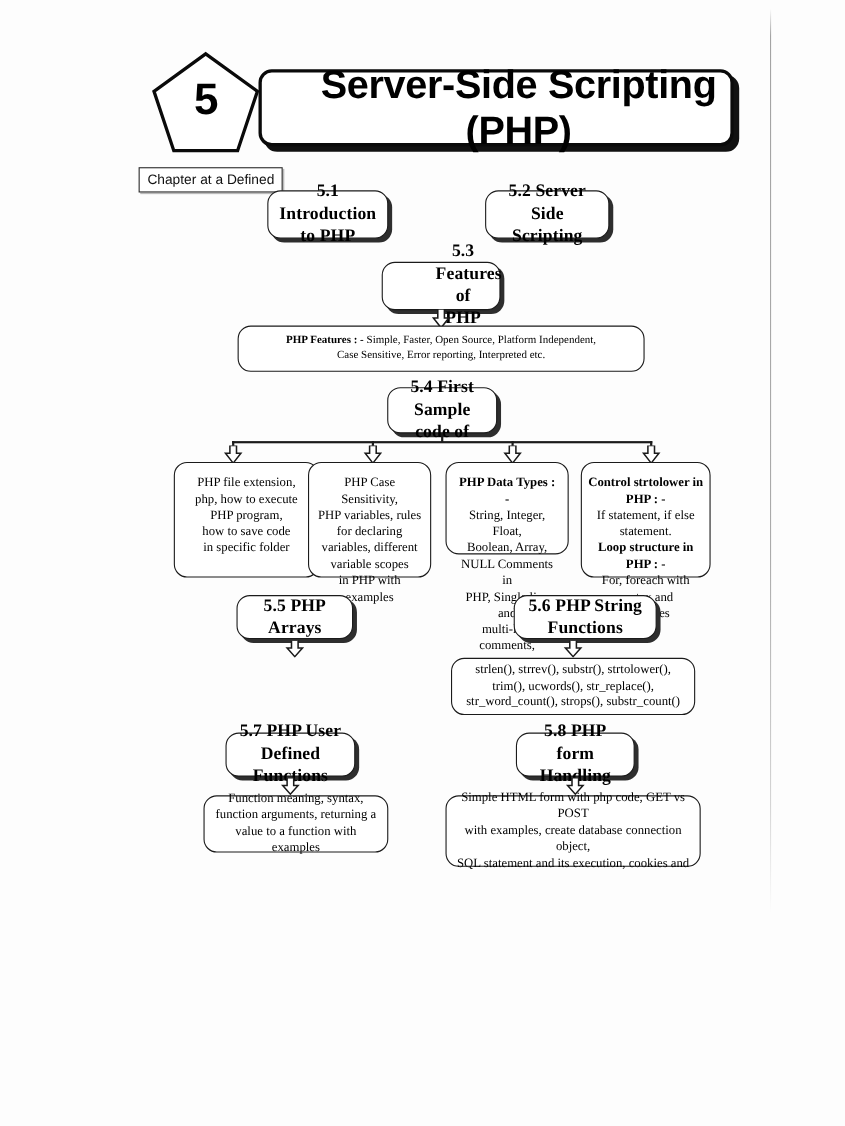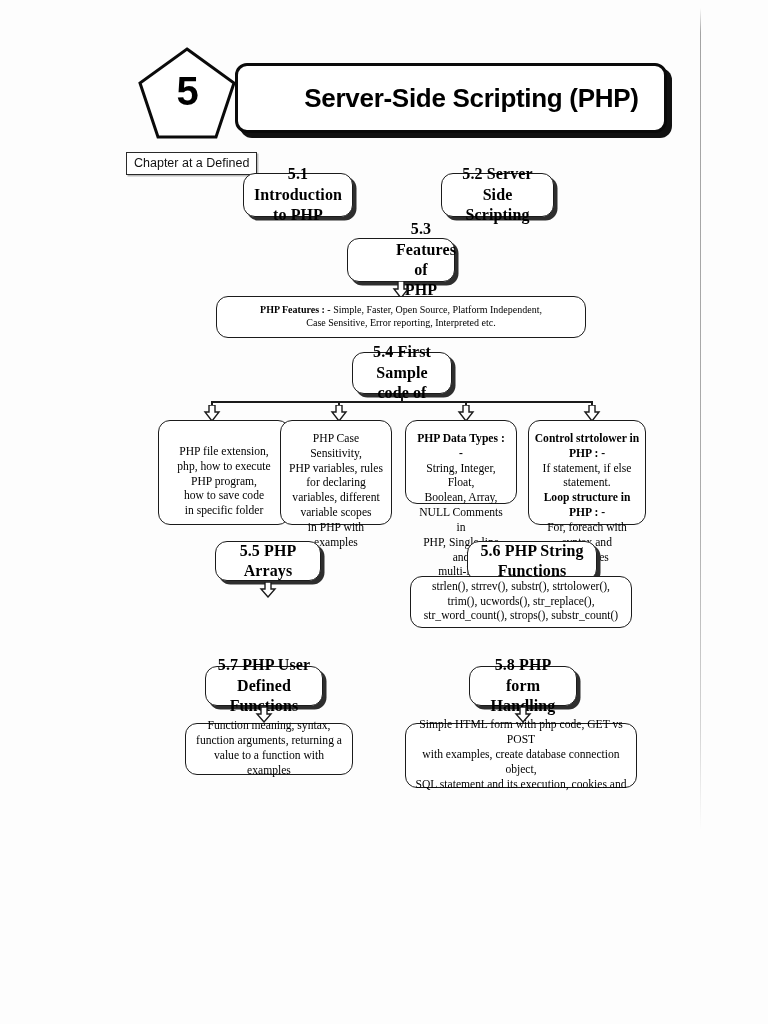--- a/index.html
+++ b/index.html
@@ -36,21 +36,21 @@
     border-radius:12px;
     background:#fff;
     box-shadow:5px 5px 0 0 #111;
     box-sizing:border-box;
   }
   .banner-title{
     position:absolute;left:0;right:0;top:50%;transform:translateY(-50%);
     text-align:center;
     font-family:"Liberation Sans", sans-serif;
     font-weight:bold;
-    font-size:26px;
+    font-size:36px;
     letter-spacing:-.3px;
     padding-left:41px;
     color:#000;
   }
   .pentagon{
     position:absolute;left:0;top:0;width:101px;height:96px;
   }
   .pentagon svg{display:block;}
   .chapter-num{
     position:absolute;left:0;top:26px;width:101px;
@@ -197,21 +197,21 @@
     <svg width="18" height="17" viewBox="0 0 18 17">
       <polygon points="6,0 12,0 12,7 16,7 9,16 2,7 6,7" fill="#fff" stroke="#1b1b1b" stroke-width="1.4"></polygon>
     </svg>
   </div>
   <div class="arrow" style="left:583px;top:405px;">
     <svg width="18" height="17" viewBox="0 0 18 17">
       <polygon points="6,0 12,0 12,7 16,7 9,16 2,7 6,7" fill="#fff" stroke="#1b1b1b" stroke-width="1.4"></polygon>
     </svg>
   </div>
 
-  <div class="node thin desc-small" style="left:158px;top:420px;width:132px;height:105px;align-items:flex-end;padding-top:11px;">
+  <div class="node thin desc-small" style="left:158px;top:420px;width:132px;height:105px;align-items:flex-start;padding-top:11px;">
     <div class="txt">
       <div>PHP file extension,</div>
       <div>php, how to execute</div>
       <div>PHP program,</div>
       <div>how to save code</div>
       <div>in specific folder</div>
     </div>
   </div>
 
   <div class="node thin desc-small" style="left:280px;top:420px;width:112px;height:105px;align-items:flex-start;padding-top:11px;">
@@ -266,21 +266,21 @@
       <polygon points="6,0 12,0 12,7 16,7 9,15 2,7 6,7" fill="#fff" stroke="#1b1b1b" stroke-width="1.4"></polygon>
     </svg>
   </div>
   <div class="arrow" style="left:512px;top:582px;">
     <svg width="18" height="16" viewBox="0 0 18 16">
       <polygon points="6,0 12,0 12,7 16,7 9,15 2,7 6,7" fill="#fff" stroke="#1b1b1b" stroke-width="1.4"></polygon>
     </svg>
   </div>
 
 
-  <div class="node thin desc-small" style="left:410px;top:576px;width:222px;height:52px;">
+  <div class="node thin desc-small" style="left:410px;top:598px;width:222px;height:52px;">
     <div class="txt">
       <div>strlen(), strrev(), substr(), strtolower(),</div>
       <div>trim(), ucwords(), str_replace(),</div>
       <div>str_word_count(), strops(), substr_count()</div>
     </div>
   </div>
 
   <div class="node shadow title-node" style="left:205px;top:666px;width:118px;height:40px;">
     <div class="txt">
       <div>5.7  PHP User</div>

